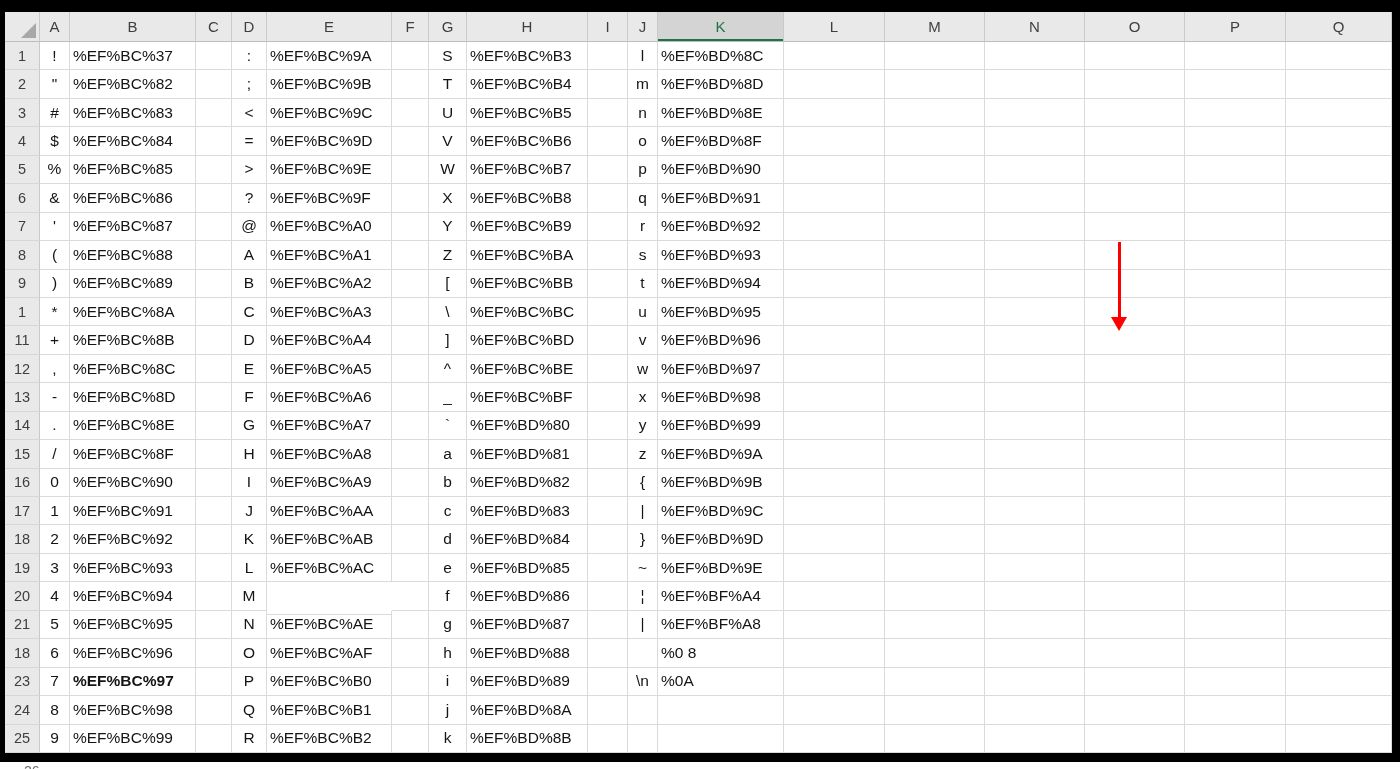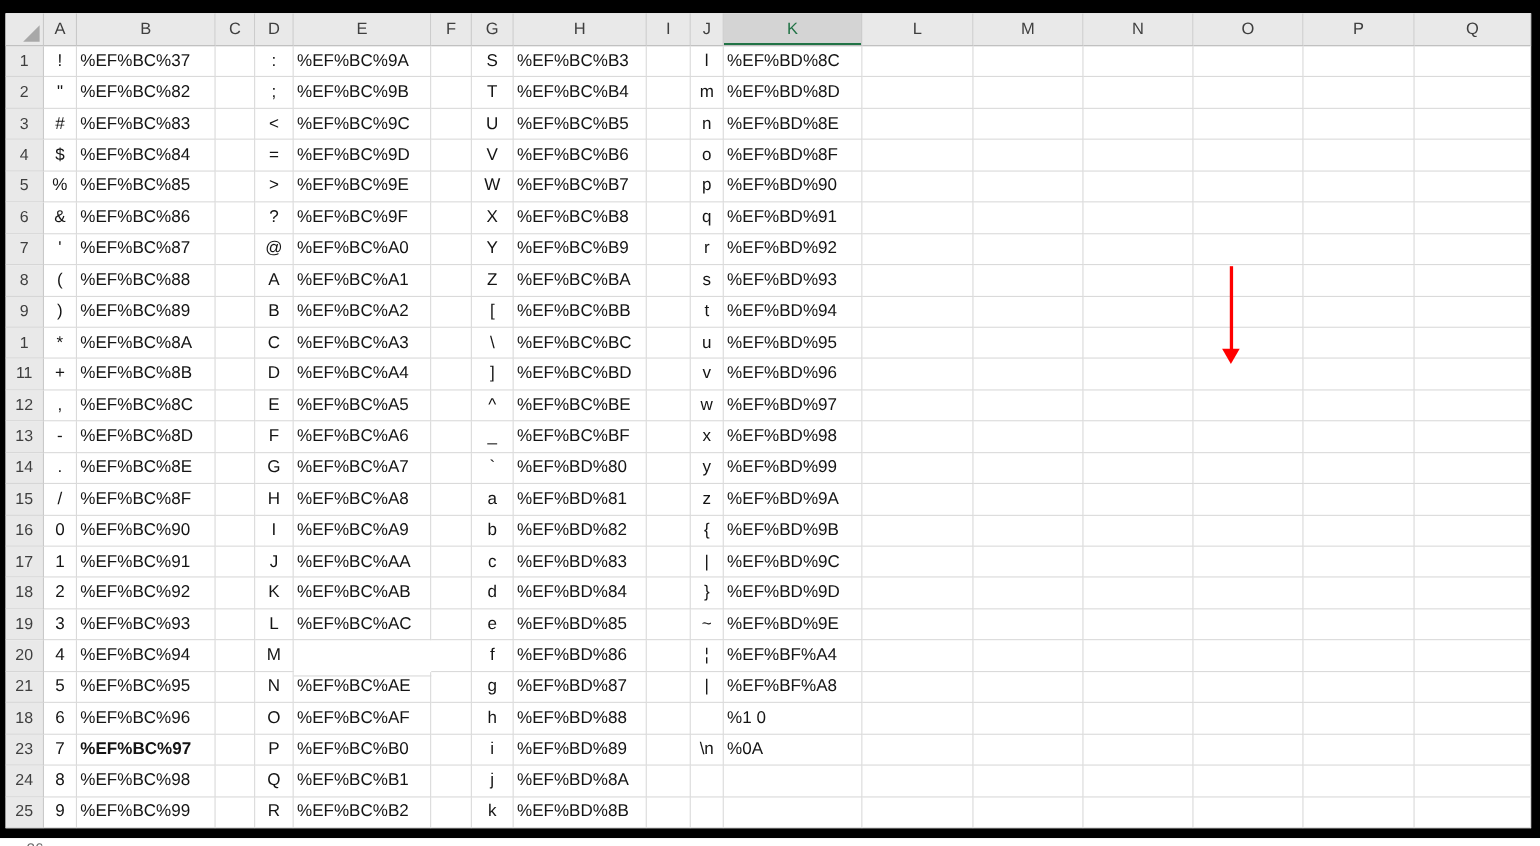--- a/index.html
+++ b/index.html
@@ -509,21 +509,21 @@
             <div class="cell char" style="width: 30px;">6</div>
             <div class="cell code" style="width: 126px;">%EF%BC%96</div>
             <div class="cell char" style="width: 36px;"></div>
             <div class="cell char" style="width: 35px;">O</div>
             <div class="cell code" style="width: 125px;">%EF%BC%AF</div>
             <div class="cell char" style="width: 37px;"></div>
             <div class="cell char" style="width: 38px;">h</div>
             <div class="cell code" style="width: 121px;">%EF%BD%88</div>
             <div class="cell char" style="width: 40px;"></div>
             <div class="cell char" style="width: 30px;"></div>
-            <div class="cell code" style="width: 126px;">%1 0</div>
+            <div class="cell code" style="width: 126px;">%0 8</div>
             <div class="cell char" style="width: 101px;"></div>
             <div class="cell char" style="width: 100px;"></div>
             <div class="cell char" style="width: 100px;"></div>
             <div class="cell char" style="width: 100px;"></div>
             <div class="cell char" style="width: 101px;"></div>
             <div class="cell char" style="width: 106px;"></div>
           </div>
           <div class="row">
             <div class="rn">23</div>
             <div class="cell char" style="width: 30px;">7</div>

